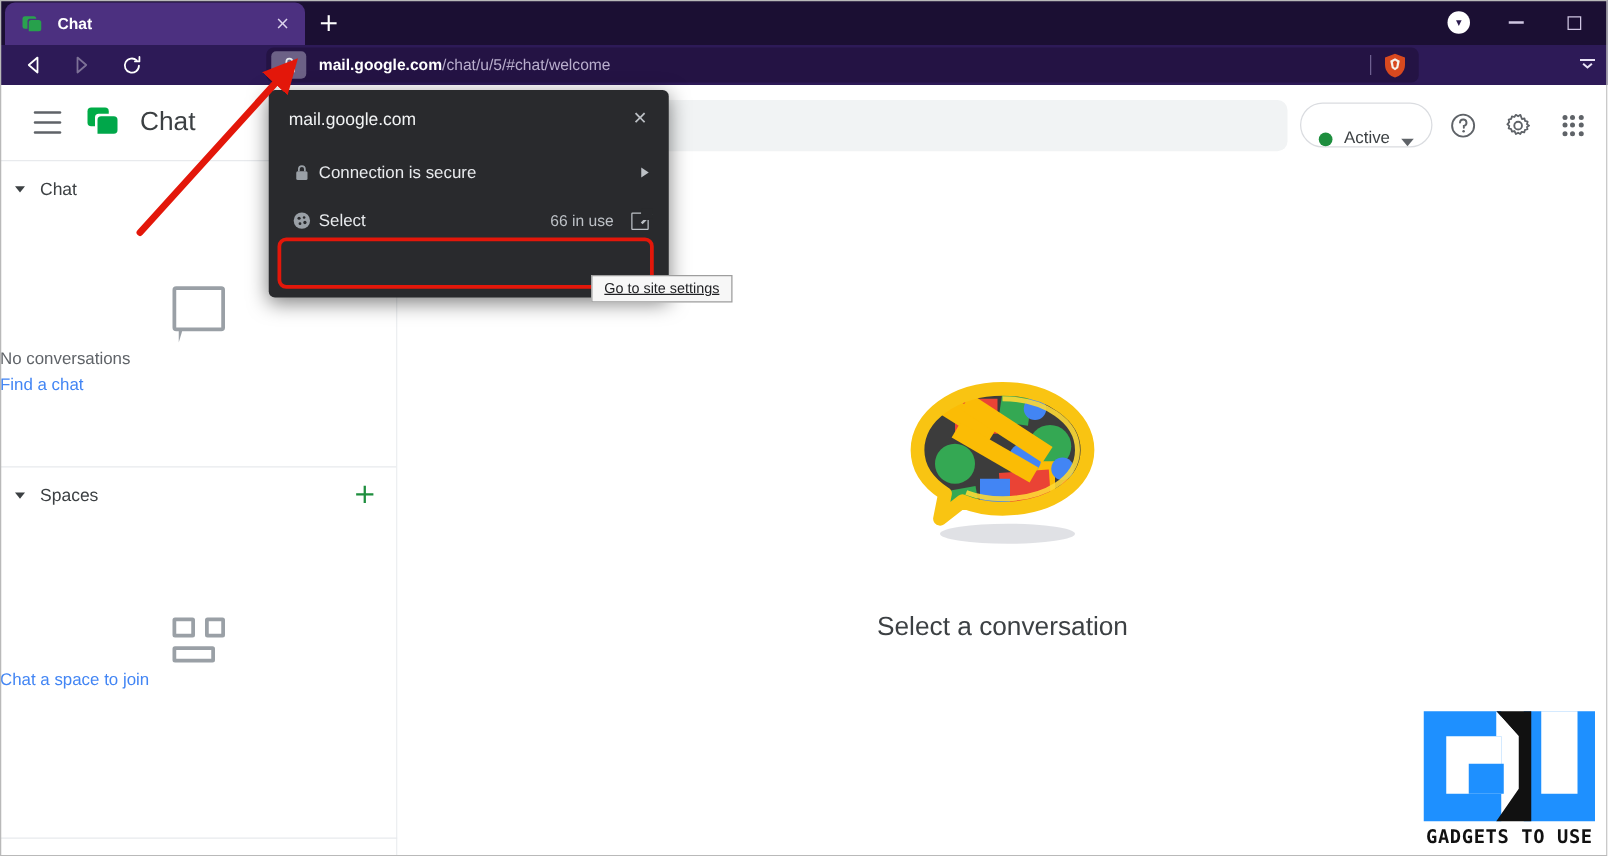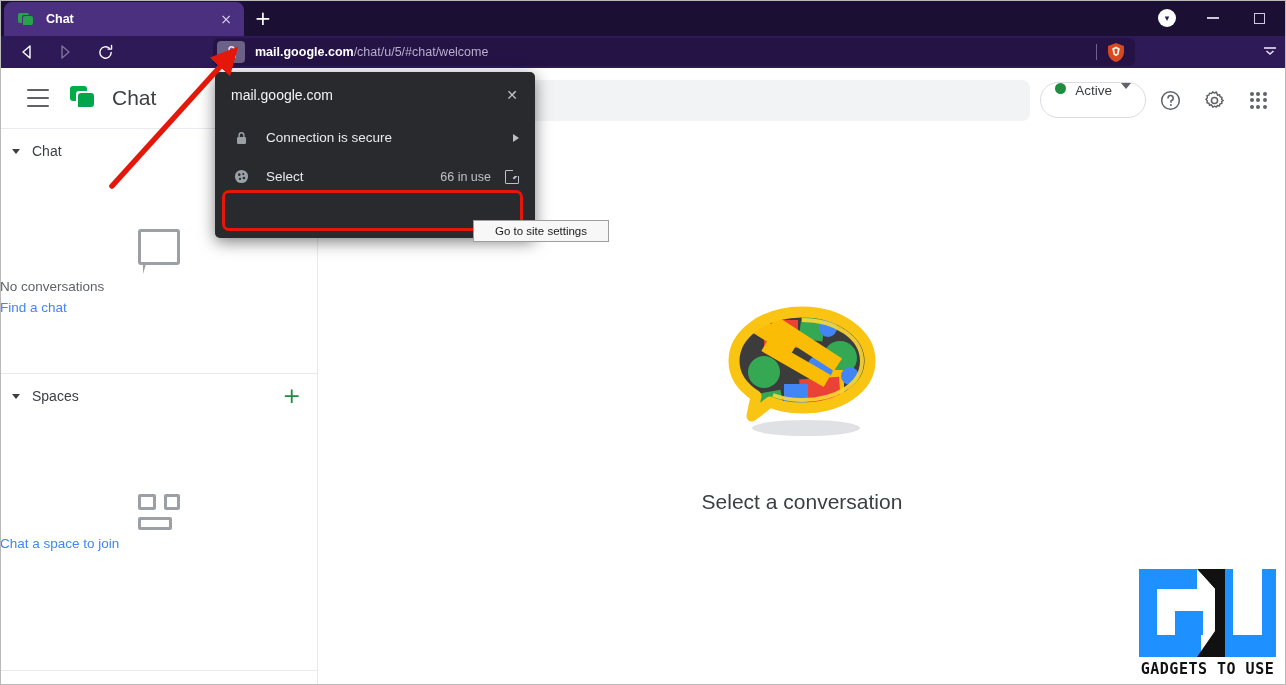--- a/index.html
+++ b/index.html
@@ -127,21 +127,21 @@
     background: #f1f3f4; border-radius: 8px; display: flex; align-items: center;
     padding-left: 50px;
   }
   .gc-search-text { font-size: 13.5px; color: #5f6368; }
 
   .gc-right {
     position: absolute; right: 8px; top: 10px; height: 44px;
     display: flex; align-items: center; gap: 4px;
   }
   .active-pill {
-    display: flex; align-items: flex-start; gap: 9px; height: 36px;
+    display: flex; align-items: flex-end; gap: 9px; height: 36px;
     border: 1px solid #dadce0; border-radius: 20px; padding: 0 14px 0 14px;
   }
   .active-dot { width: 11px; height: 11px; border-radius: 50%; background: #1e8e3e; }
   .active-label { font-size: 13.5px; color: #3c4043; }
   .caret-dn {
     width: 0; height: 0; border-left: 5px solid transparent; border-right: 5px solid transparent;
     border-top: 6px solid #5f6368;
   }
   .ico-btn {
     width: 40px; height: 40px; display: flex; align-items: center; justify-content: center;
@@ -208,21 +208,21 @@
   .sp-origin { font-size: 14px; color: #f1f3f4; flex: 1 1 auto; }
   .sp-close {
     width: 26px; height: 26px; display: flex; align-items: center; justify-content: center;
     color: #bdc1c6; font-size: 14px; font-family: "DejaVu Sans", sans-serif;
   }
   .sp-row {
     height: 39px; display: flex; align-items: center; padding: 0 12px 0 16px; gap: 0;
   }
   .sp-row.highlight { background: #3c4043; }
   .sp-ico { width: 20px; display: flex; align-items: center; justify-content: center; color: #9aa0a6; }
-  .sp-label { font-size: 13.5px; color: #e8eaed; margin-left: 15px; flex: 1 1 auto; }
+  .sp-label { font-size: 13.5px; color: #e8eaed; margin-left: 4px; flex: 1 1 auto; }
   .sp-meta { font-size: 12.5px; color: #bdc1c6; margin-right: 14px; }
   .sp-arrow {
     width: 0; height: 0; border-top: 4.5px solid transparent; border-bottom: 4.5px solid transparent;
     border-left: 6px solid #bdc1c6; margin-right: 4px;
   }
   .sp-ext {
     width: 14px; height: 14px; border: 1.6px solid #bdc1c6; border-radius: 1px;
     position: relative; margin-right: 4px;
   }
   .sp-ext::after {
@@ -234,25 +234,26 @@
     background: #bdc1c6; transform: rotate(-45deg); transform-origin: right center;
   }
 
   
   .red-box {
     position: absolute; left: 222px; top: 190px; width: 301px; height: 41px;
     border: 3px solid #e3170a; border-radius: 7px; pointer-events: none;
   }
   
   .tooltip {
-    position: absolute; left: 473px; top: 220px; width: 136px; height: 22px;
+    position: absolute; left: 473px; top: 220px; width: 113px; height: 22px;
     background: #f7f7f7; border: 1px solid #9e9e9e;
     font-size: 11.5px; color: #202124;
     display: flex; align-items: center; justify-content: center;
     font-family: "Liberation Sans", sans-serif;
+    text-decoration: underline;
   }
   
   .arrow-svg { position: absolute; left: 0; top: 0; width: 1286px; height: 685px; pointer-events: none; }
 
   
   .watermark {
     position: absolute; left: 1135px; top: 565px; width: 145px; height: 115px;
   }
   .wm-text {
     position: absolute; left: 0; bottom: 2px; width: 145px; text-align: center;

